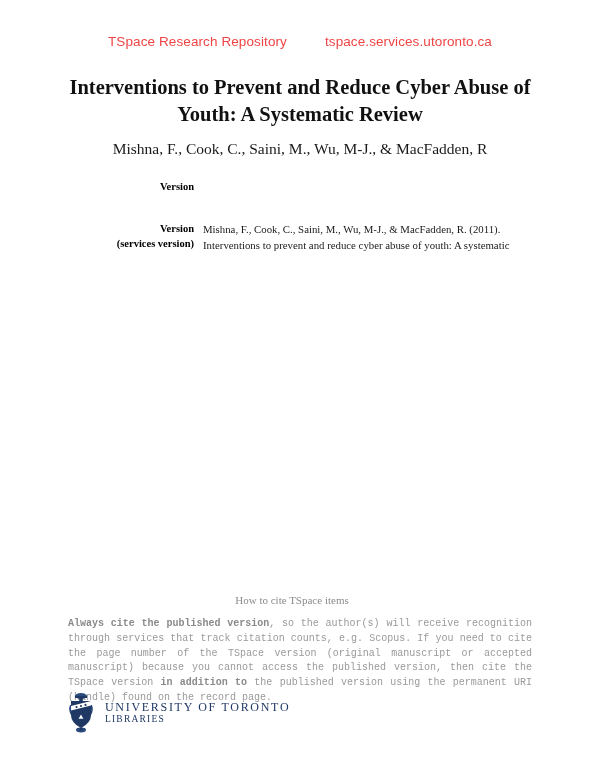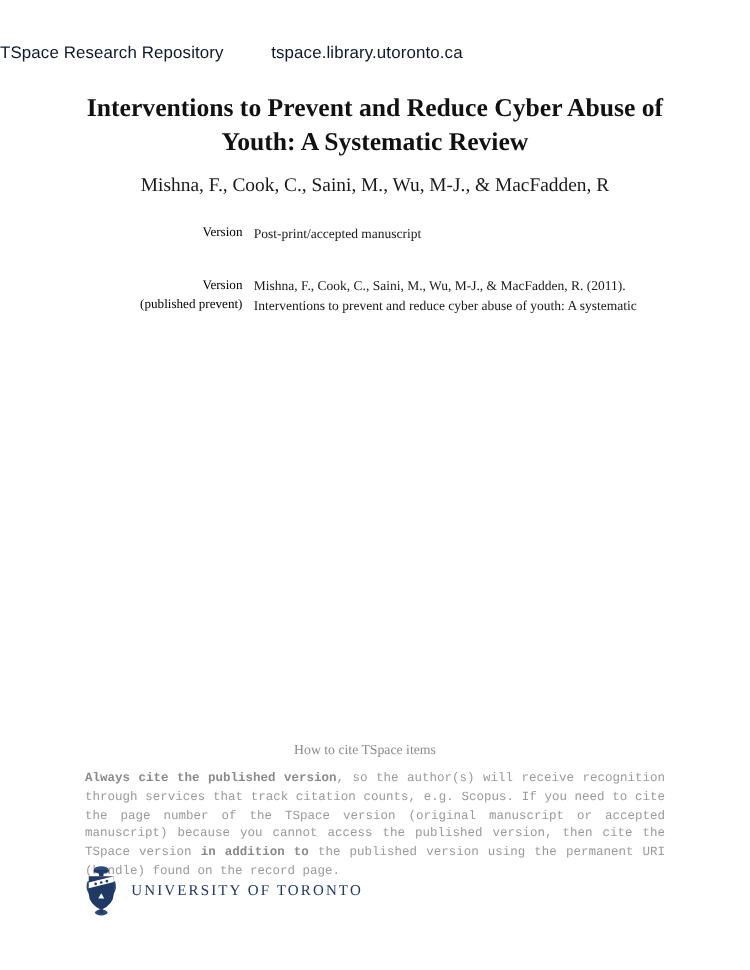--- a/index.html
+++ b/index.html
@@ -23,25 +23,26 @@
     background: #ffffff;
   }
 
   
   .repo-header {
     position: absolute;
     top: 34px;
     left: 0;
     width: 600px;
     display: flex;
+    justify-content: center;
     align-items: baseline;
     gap: 38px;
     font-family: "Liberation Sans", sans-serif;
     font-size: 13.5px;
-    color: #0f172a;
+    color: #ef4444;
     letter-spacing: 0.1px;
   }
   .repo-name { white-space: nowrap; }
   .repo-url  { white-space: nowrap; }
 
   
   .doc-title {
     position: absolute;
     top: 74px;
     left: 60px;
@@ -78,21 +79,21 @@
   .meta-row {
     display: flex;
     align-items: flex-start;
   }
   .meta-label {
     width: 107px;
     flex: 0 0 107px;
     text-align: right;
     padding-right: 9px;
     font-family: "Liberation Serif", serif;
-    font-weight: normal;
+    font-weight: bold;
     font-size: 10.5px;
     line-height: 1.42;
     color: #000000;
     box-sizing: border-box;
   }
   .meta-label .label-sub {
     display: block;
     white-space: nowrap;
   }
   .meta-value {
@@ -157,39 +158,38 @@
     letter-spacing: 1.2px;
   }
 </style>
 </head>
 <body>
 
 <div class="page">
 
   <div class="repo-header">
     <span class="repo-name">TSpace Research Repository</span>
-    <span class="repo-url">tspace.library.utoronto.ca</span>
+    <span class="repo-url">tspace.services.utoronto.ca</span>
   </div>
 
   <div class="doc-title">Interventions to Prevent and Reduce Cyber Abuse of Youth: A Systematic Review</div>
 
   <div class="doc-authors">Mishna, F., Cook, C., Saini, M., Wu, M-J., &amp; MacFadden, R</div>
 
   <div class="meta meta-version">
     <div class="meta-row">
       <div class="meta-label">Version</div>
-      <div class="meta-value">Post-print/accepted manuscript</div>
     </div>
   </div>
 
   <div class="meta meta-citation">
     <div class="meta-row">
       <div class="meta-label">
         <span>Version</span>
-        <span class="label-sub">(published prevent)</span>
+        <span class="label-sub">(services version)</span>
       </div>
       <div class="meta-value">
         <span class="cite-line">Mishna, F., Cook, C., Saini, M., Wu, M-J., &amp; MacFadden, R. (2011).</span>
         <span class="cite-line">Interventions to prevent and reduce cyber abuse of youth: A systematic</span>
       </div>
     </div>
   </div>
 
   <div class="howto-heading">How to cite TSpace items</div>
 
@@ -217,16 +217,17 @@
         <circle cx="19.5" cy="12.9" r="1.05" fill="#1f3864"></circle>
 
         <path d="M15 22.5 l2.4 4.2 h-4.8 z" fill="#ffffff"></path>
 
         <ellipse cx="15" cy="38" rx="5" ry="2.4" fill="#2a4a7c"></ellipse>
         <rect x="13.5" y="35.5" width="3" height="3" fill="#1f3864"></rect>
       </svg>
     </span>
     <span class="wordmark">
       <span class="line1">UNIVERSITY OF TORONTO</span>
+      <span class="line2">LIBRARIES</span>
     </span>
   </div>
 
 </div>
 
 </body></html>

